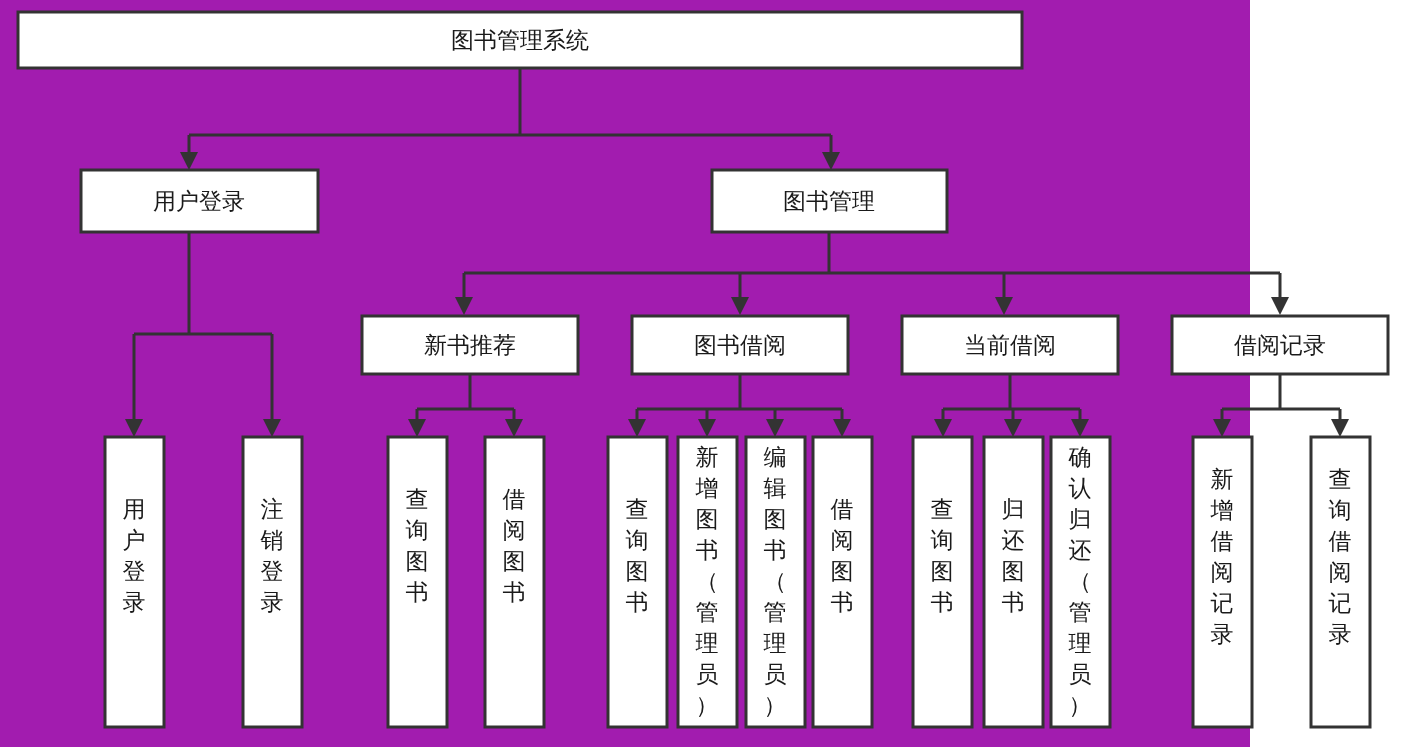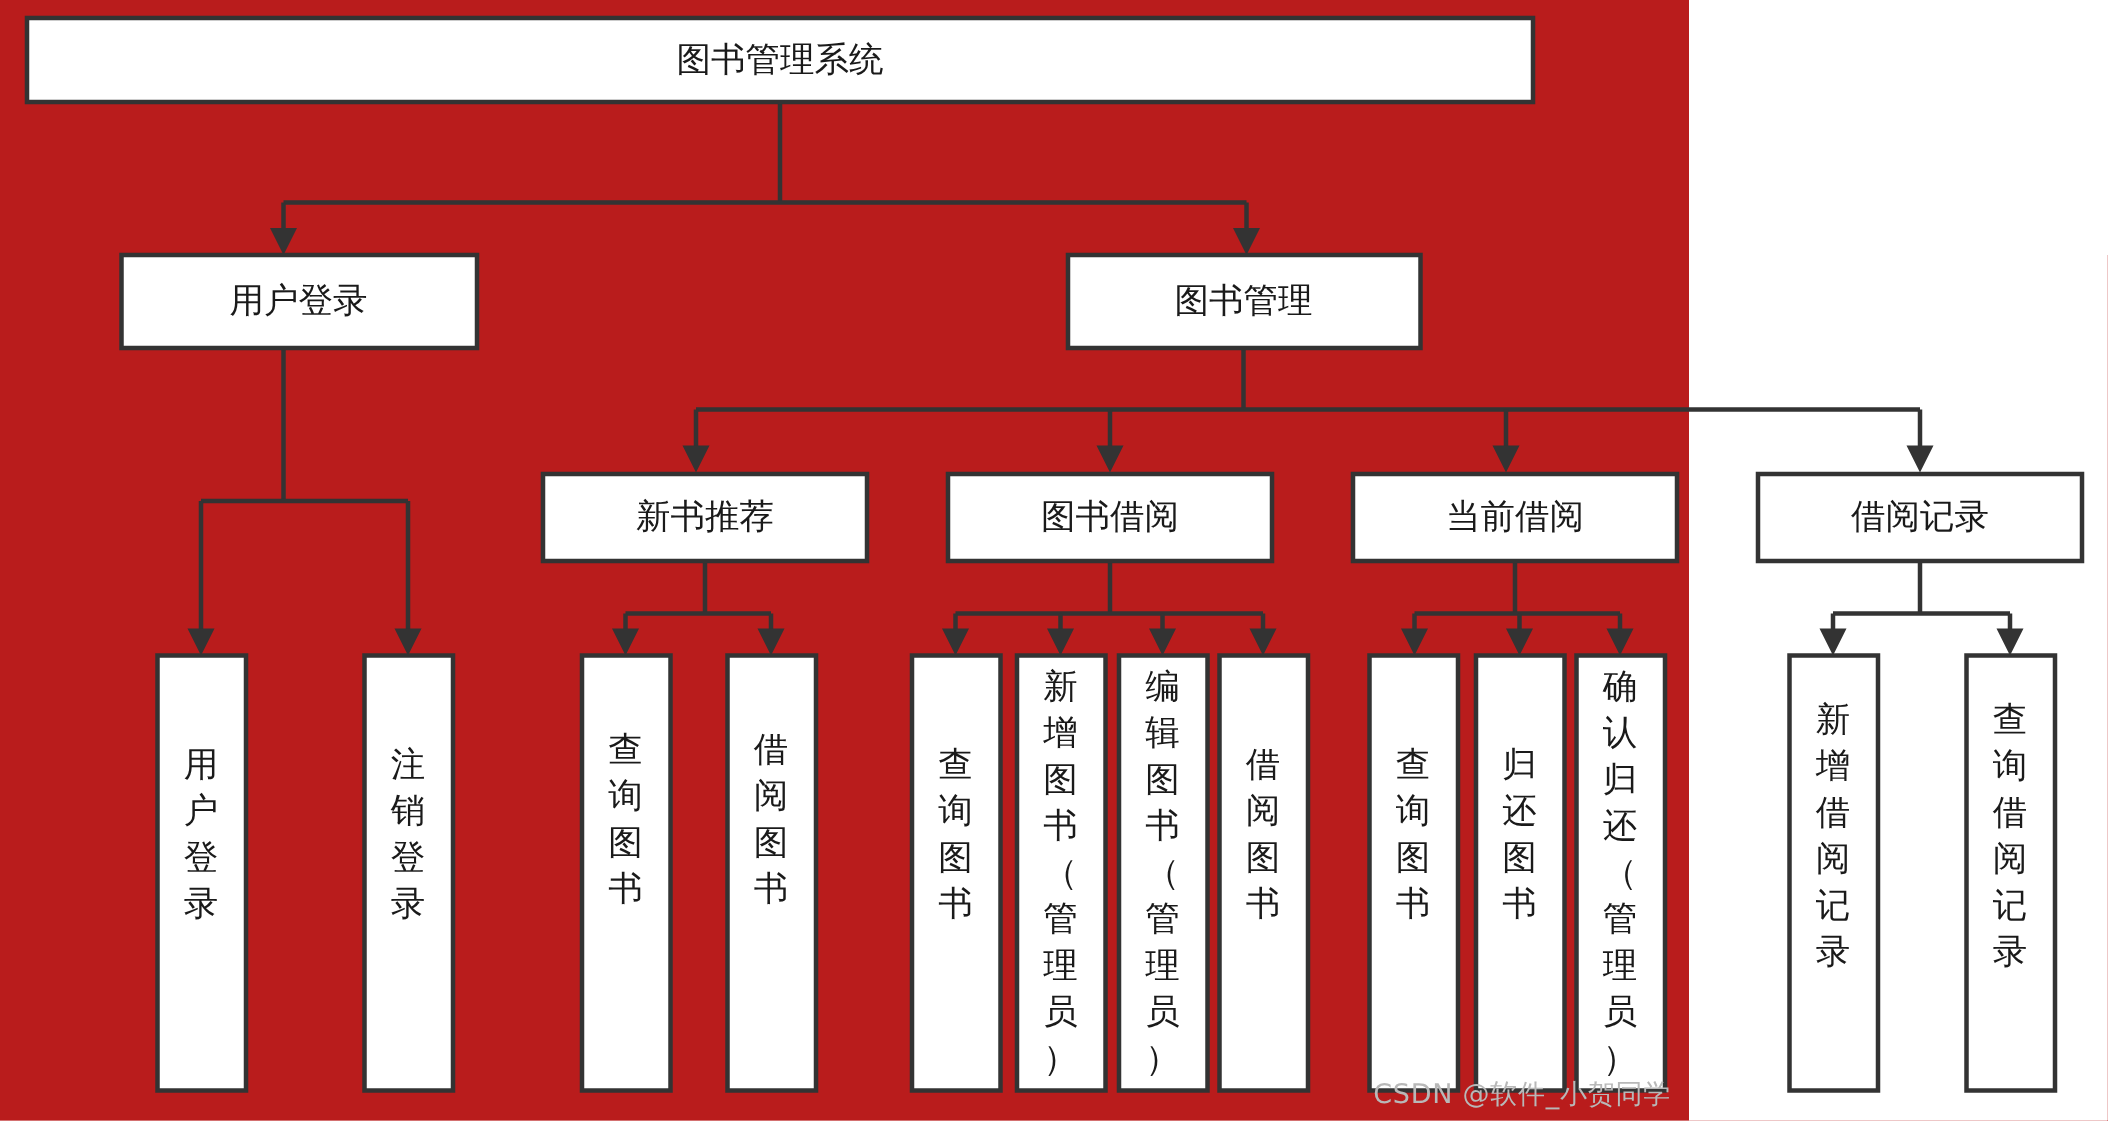--- a/index.html
+++ b/index.html
@@ -8,23 +8,23 @@
     background: #ffffff;
   }
   body {
     width: 1405px;
     height: 747px;
     font-family: "DejaVu Sans", "Liberation Sans", sans-serif;
     overflow: hidden;
   }
   #diagram-root {
     position: relative;
-    width: 1126px;
+    width: 1250px;
     height: 747px;
-    background: #b91c1c;
+    background: #a21caf;
     text-align: right;
   }
   svg.diagram-canvas {
     position: absolute;
     left: 0;
     top: 0;
     width: 1405px;
     height: 747px;
   }
   .node-box {
@@ -222,14 +222,13 @@
       <rect class="node-box" x="1193" y="437" width="59" height="290"></rect>
       <text class="node-label-v" x="1222" y="487"><tspan x="1222" dy="0">新</tspan><tspan x="1222" dy="31">增</tspan><tspan x="1222" dy="31">借</tspan><tspan x="1222" dy="31">阅</tspan><tspan x="1222" dy="31">记</tspan><tspan x="1222" dy="31">录</tspan></text>
     </g>
     <g>
       <rect class="node-box" x="1311" y="437" width="59" height="290"></rect>
       <text class="node-label-v" x="1340" y="487"><tspan x="1340" dy="0">查</tspan><tspan x="1340" dy="31">询</tspan><tspan x="1340" dy="31">借</tspan><tspan x="1340" dy="31">阅</tspan><tspan x="1340" dy="31">记</tspan><tspan x="1340" dy="31">录</tspan></text>
     </g>
 
   </svg>
 
-  <div class="watermark">CSDN @软件_小贺同学</div>
 </div>
 
 </body></html>

